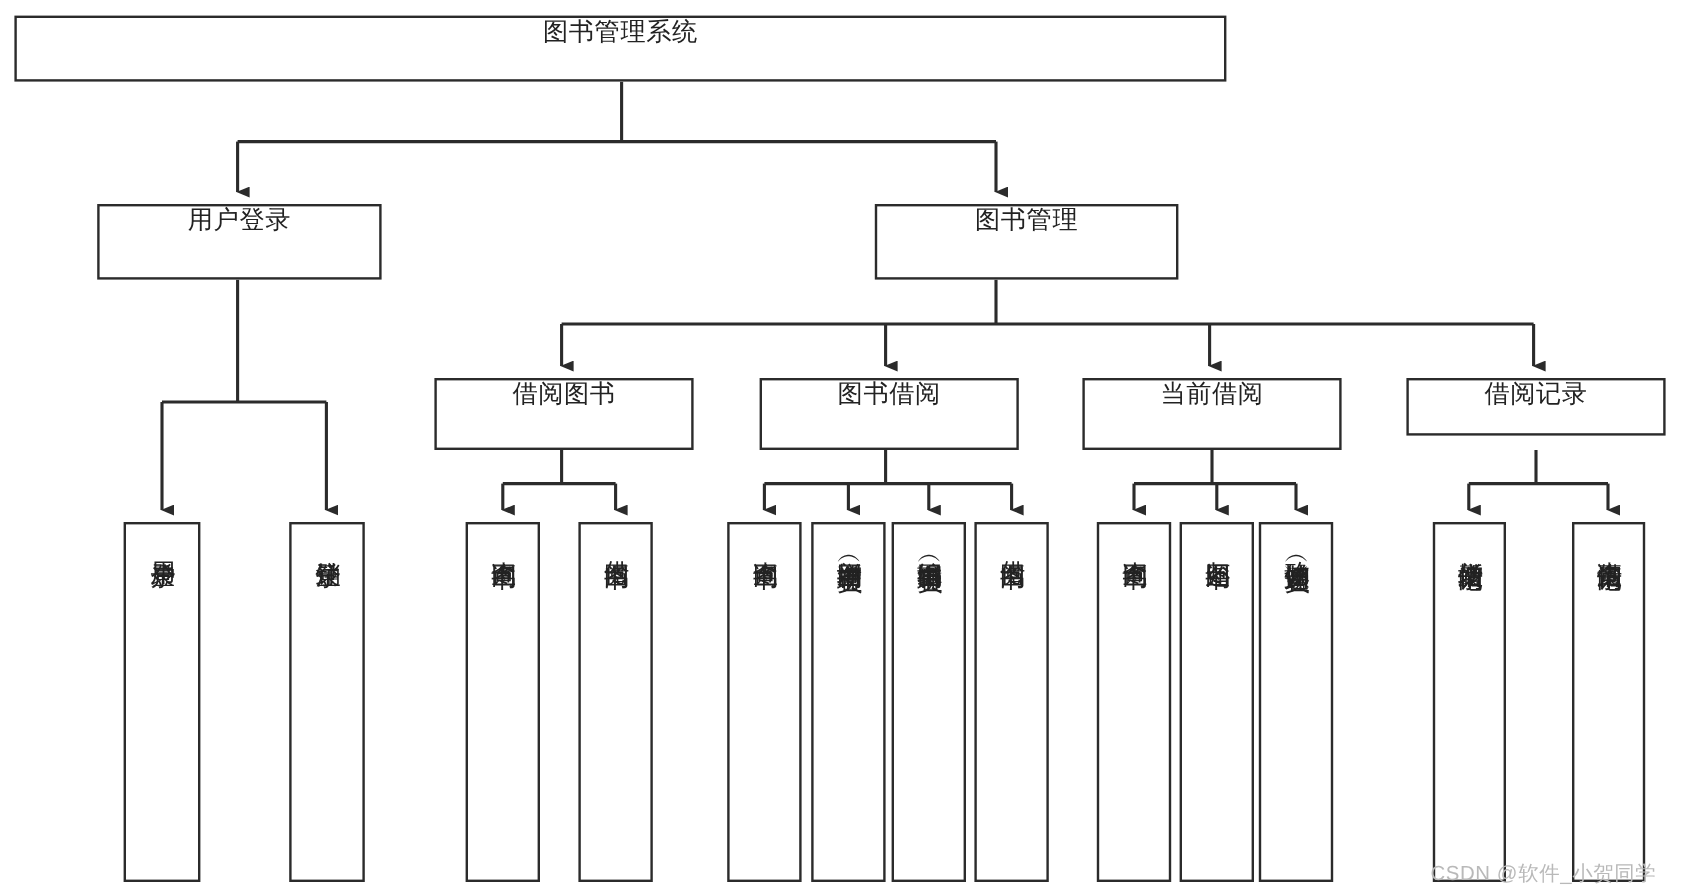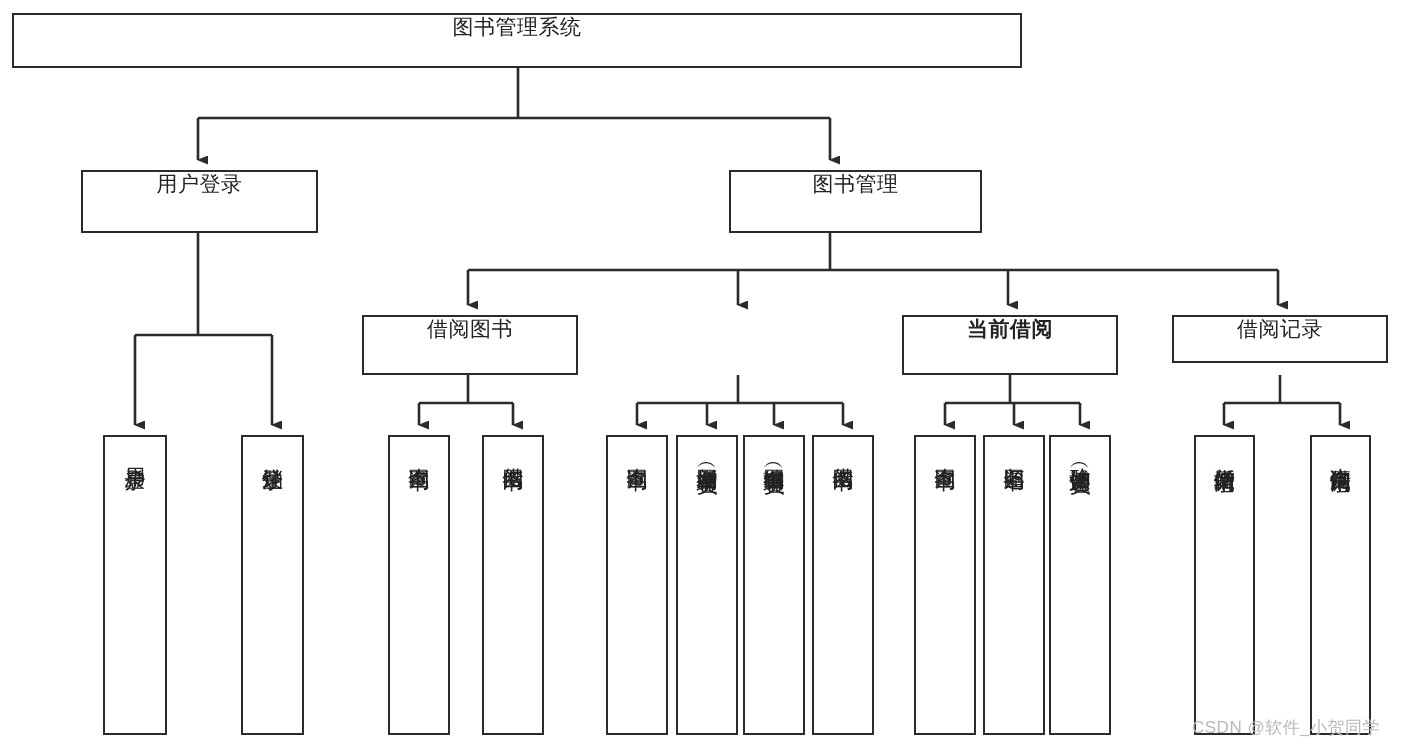--- a/index.html
+++ b/index.html
@@ -128,21 +128,24 @@
   <div class="node" style="left:81px; top:170px; width:237px; height:63px;">
     <span class="node-label">用户登录</span>
   </div>
   <div class="node" style="left:729px; top:170px; width:253px; height:63px;">
     <span class="node-label">图书管理</span>
   </div>
 
   <div class="node" style="left:362px; top:315px; width:216px; height:60px;">
     <span class="node-label">借阅图书</span>
   </div>
-  <div class="node" style="left:902px; top:315px; width:216px; height:60px;font-weight:bold;">
+  <div class="node" style="left:633px; top:315px; width:216px; height:60px;">
+    <span class="node-label">图书借阅</span>
+  </div>
+  <div class="node" style="left:902px; top:315px; width:216px; height:60px;">
     <span class="node-label">当前借阅</span>
   </div>
   <div class="node" style="left:1172px; top:315px; width:216px; height:48px;">
     <span class="node-label">借阅记录</span>
   </div>
 
   <div class="node leaf" style="left:103px; top:435px; width:64px; height:300px;">
     <span class="node-label">用户登录</span>
   </div>
   <div class="node leaf" style="left:241px; top:435px; width:63px; height:300px;">

